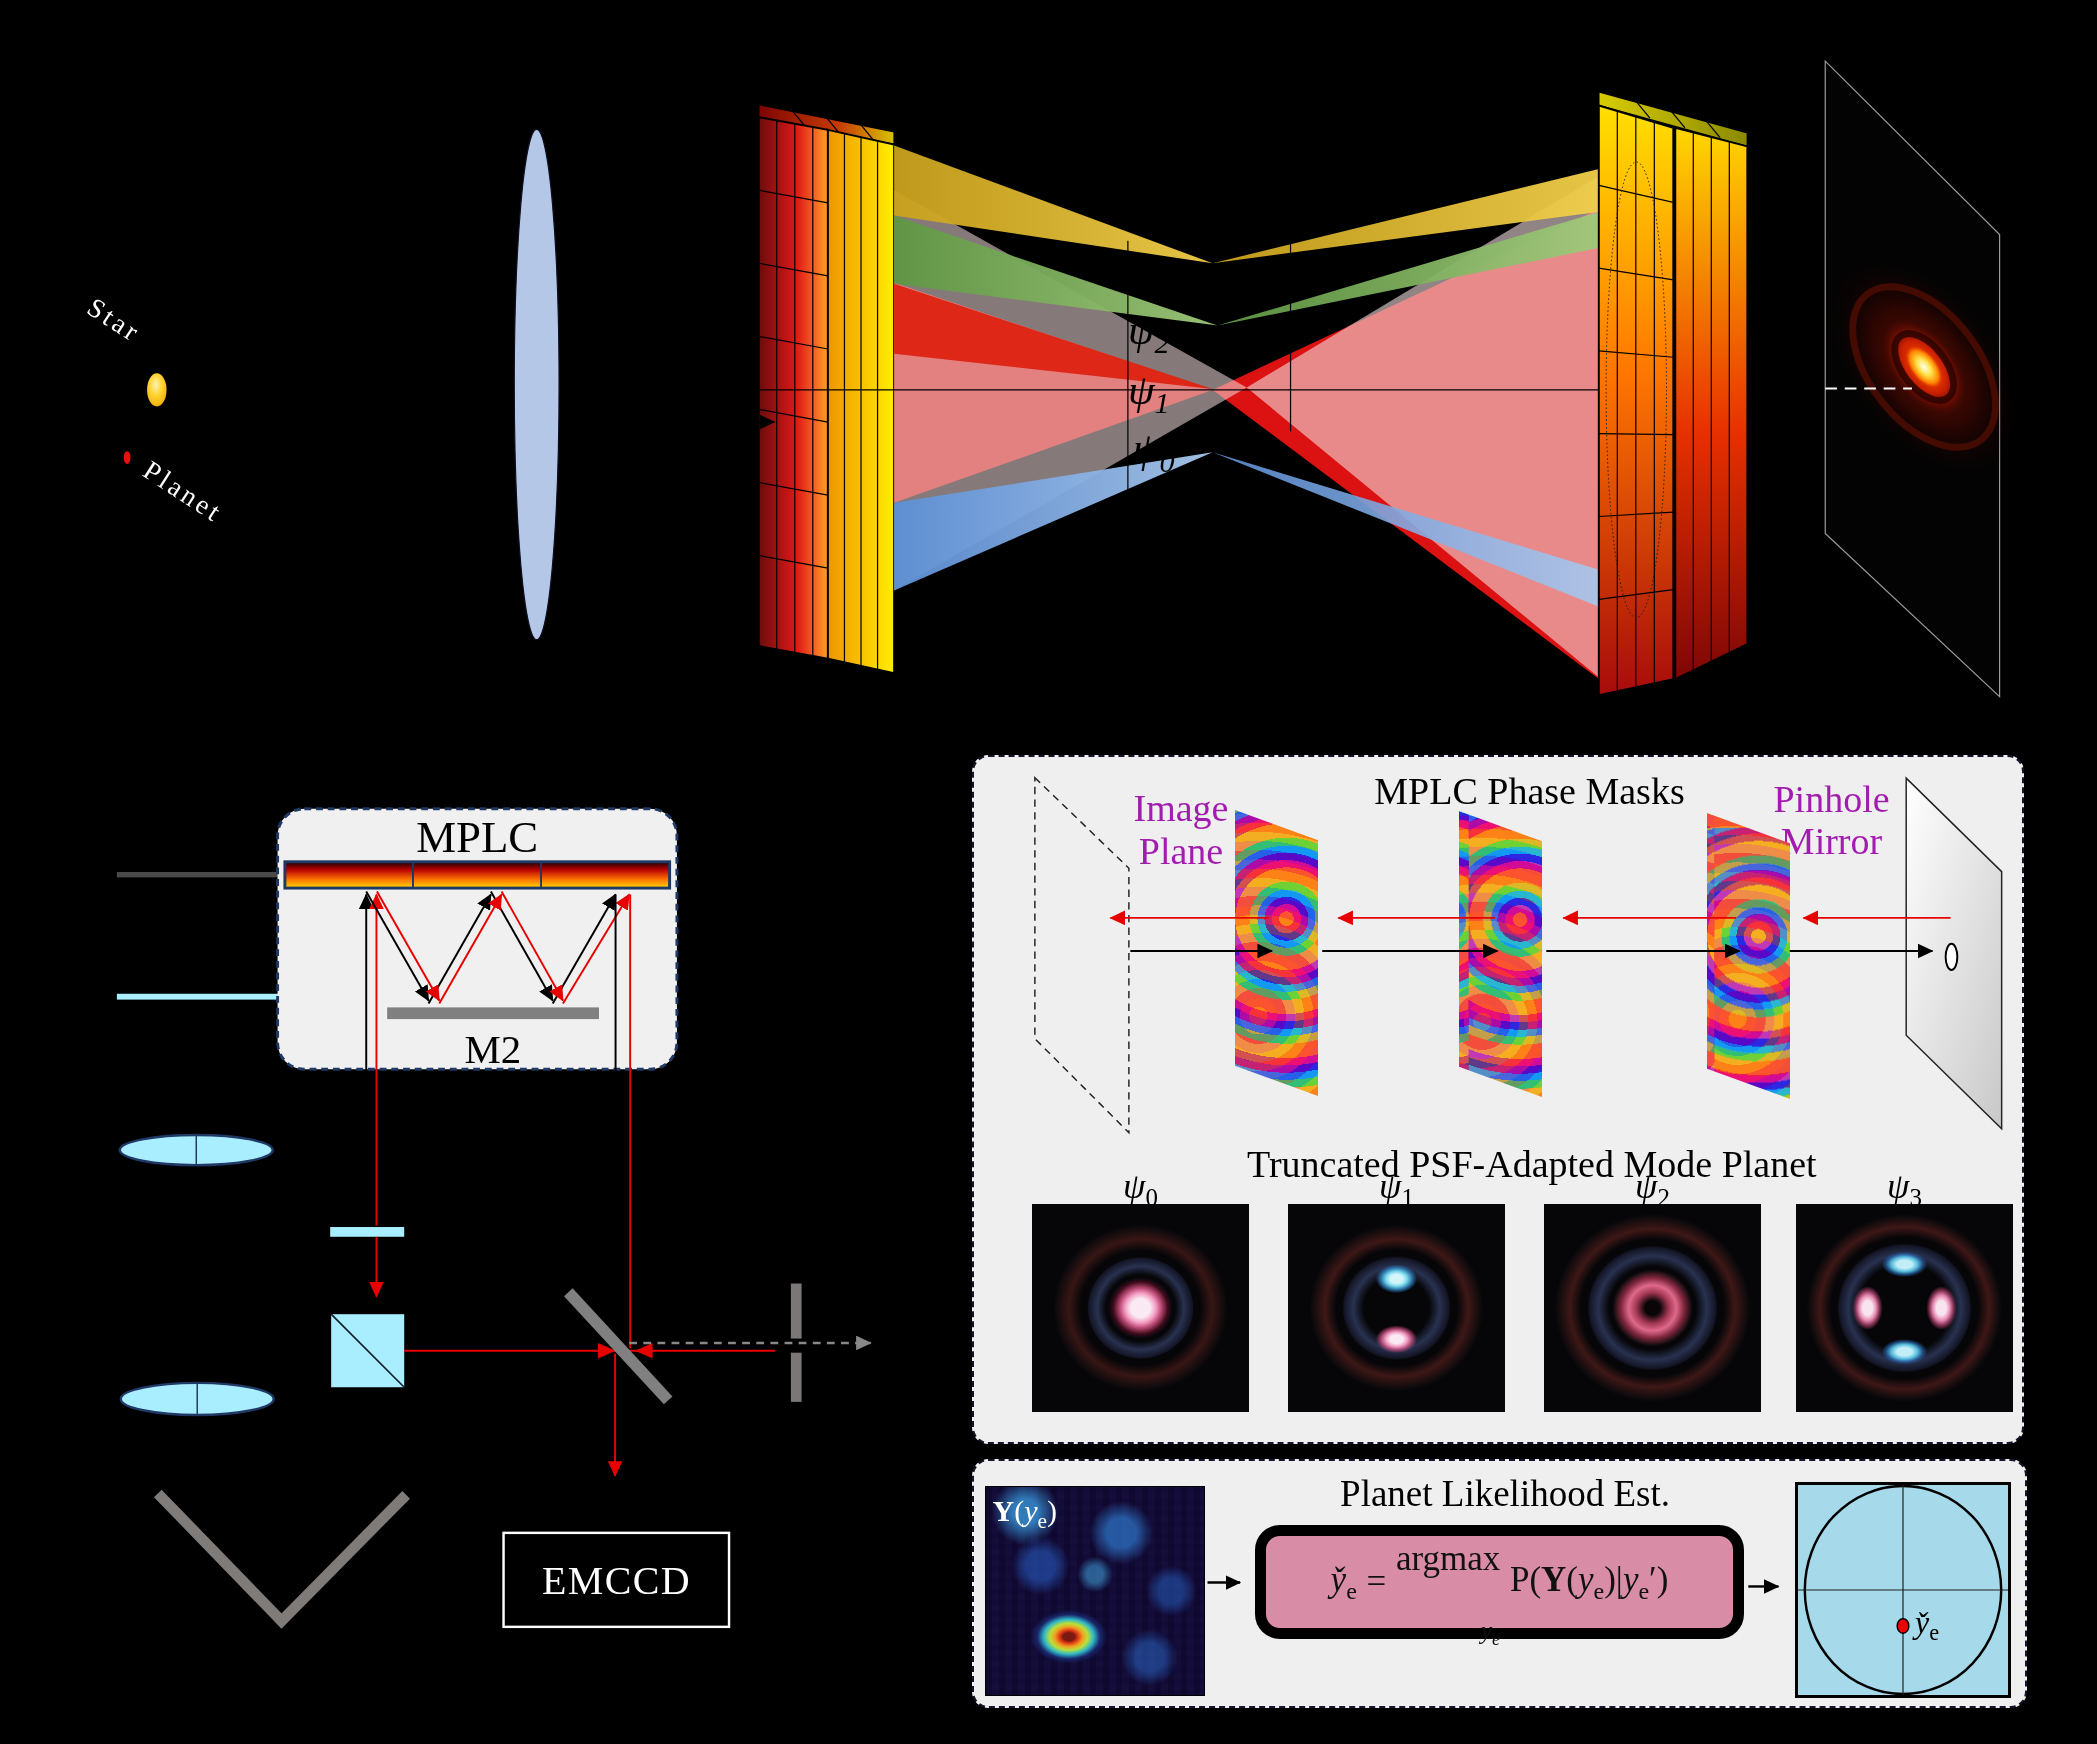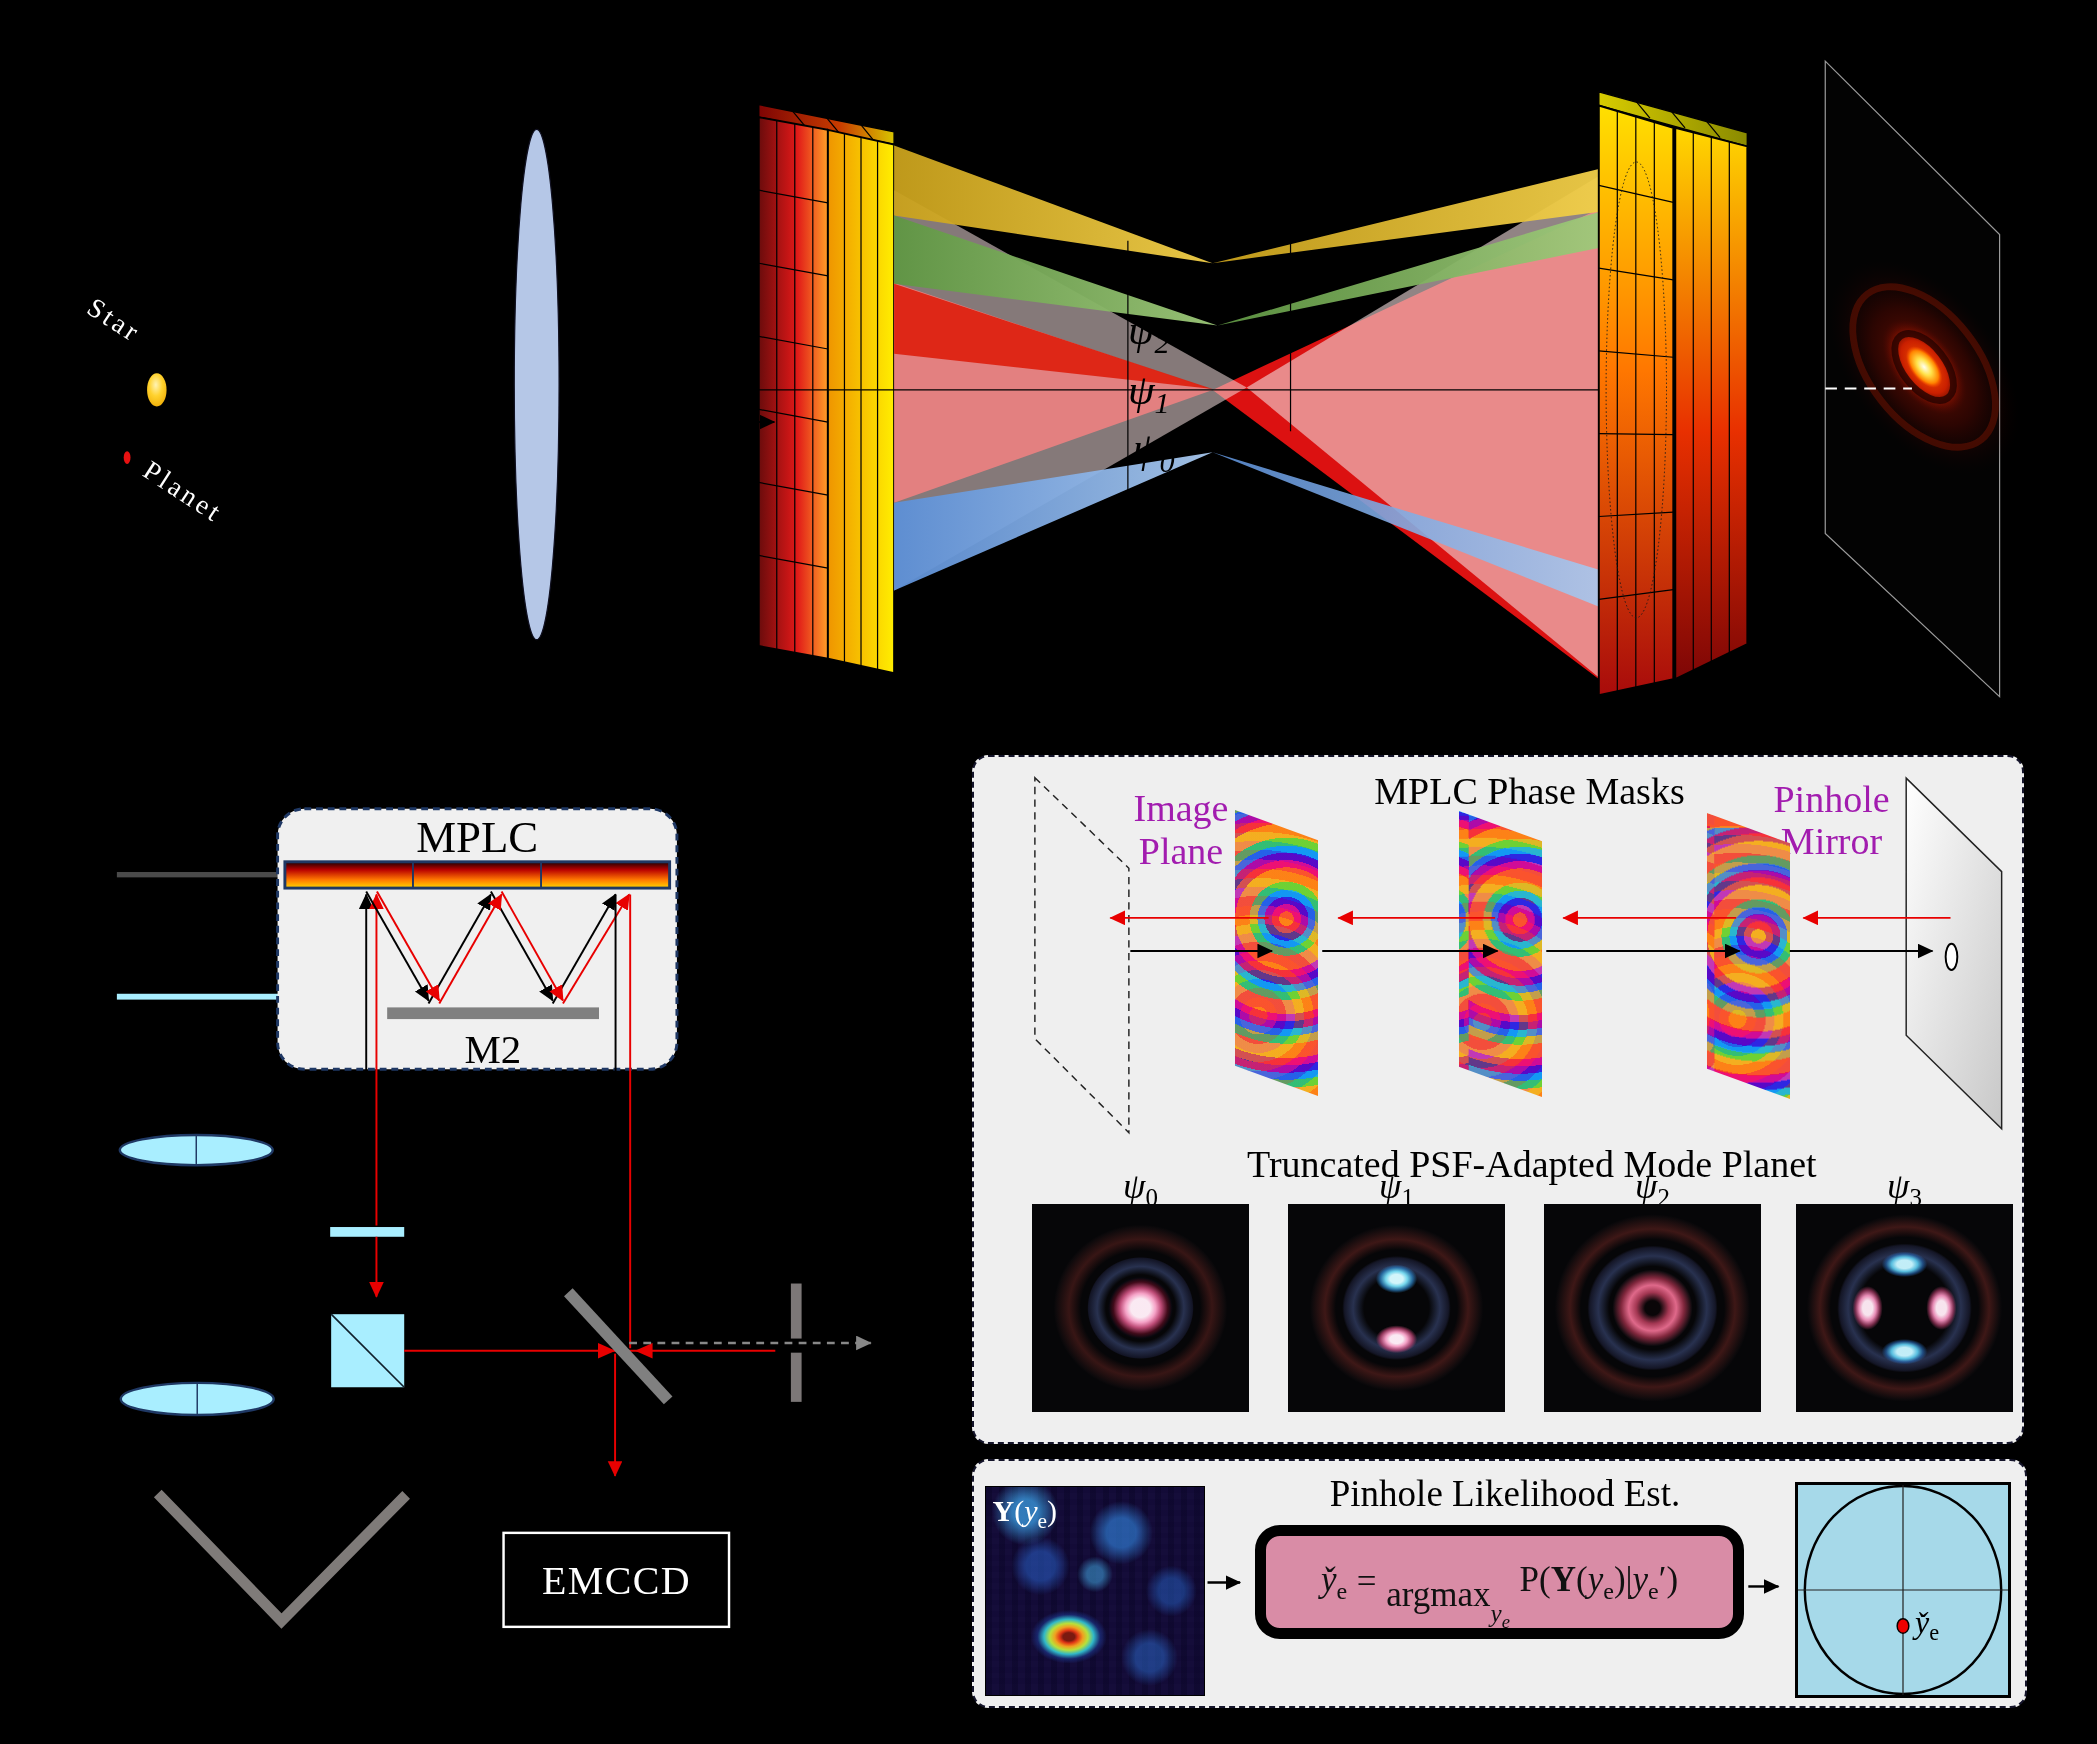--- a/index.html
+++ b/index.html
@@ -61,21 +61,21 @@
       radial-gradient(circle at 75% 82%, rgba(45,110,210,.5) 0 6%, rgba(0,0,0,0) 12%),
       repeating-linear-gradient(90deg, rgba(8,4,36,.4) 0 6.3px, rgba(0,0,0,0) 6.3px 13px),
       repeating-linear-gradient(0deg, rgba(16,8,52,.4) 0 5.4px, rgba(0,0,0,0) 5.4px 11.2px);}
   .yobs-label{position:absolute;left:6.8px;top:6.8px;color:#fff;font-size:30px;text-align:right;}
   .yobs-label sub{font-size:21.4px;}
   .pinkbox{position:absolute;left:281px;top:64px;width:489px;height:114px;background:#d98ca6;
            border:11.7px solid #000;border-radius:25px;box-sizing:border-box;
            display:flex;align-items:center;justify-content:center;gap:10.7px;}
   .eq{font-size:35px;color:#111;display:flex;align-items:center;gap:9.7px;white-space:nowrap;}
   .eq sub{font-size:24px;}
-  .eq .stack{display:inline-flex;flex-direction:row;align-items:center;line-height:.95;transform:translateY(12.7px);}
+  .eq .stack{display:inline-flex;flex-direction:column;align-items:flex-end;line-height:.95;transform:translateY(12.7px);}
   .eq .stack .ssub{font-size:25px;font-style:italic;margin-top:44px;}
   .eq .stack .ssub sub{font-size:18.5px;}
   .bluesq{position:absolute;left:821px;top:21.4px;width:216px;height:216px;background:#a6d9e9;border:3.4px solid #000;box-sizing:border-box;}
   .est-label{position:absolute;left:117px;top:119px;font-size:32px;font-style:italic;color:#000;}
   .est-label sub{font-size:22.4px;font-style:normal;}
 </style>
 </head>
 <body>
 
 <div id="canvas">
@@ -350,21 +350,21 @@
   <div class="abs ctr mode-label" style="left:822px;top:408px;width:217px;"><i>ψ</i><sub>3</sub></div>
 
   <div class="psi-tile psi0" style="left:58px;top:447px;"></div>
   <div class="psi-tile psi1" style="left:314px;top:447px;"></div>
   <div class="psi-tile psi2" style="left:570px;top:447px;"></div>
   <div class="psi-tile psi3" style="left:822px;top:447px;"></div>
 </div>
 
 <div class="panel" style="left:972px;top:1459px;width:1055px;height:249px;">
 
-  <div class="abs ctr panel-title" style="left:312px;top:10.7px;width:438px;font-size:37px;">Pinhole Likelihood Est.</div>
+  <div class="abs ctr panel-title" style="left:312px;top:10.7px;width:438px;font-size:37px;">Planet Likelihood Est.</div>
 
   <div class="yobs">
     <div class="yobs-label"><b>Y</b><span>(</span><i>y</i><sub>e</sub><span>)</span></div>
   </div>
 
   <svg width="1055" height="249" viewBox="0 0 2165 512" style="left:0;top:0;">
     <line x1="478" y1="250" x2="545" y2="250" stroke="#000" stroke-width="5" marker-end="url(#mk-b)"></line>
     <line x1="1590" y1="258" x2="1652" y2="258" stroke="#000" stroke-width="5" marker-end="url(#mk-b)"></line>
   </svg>
 

